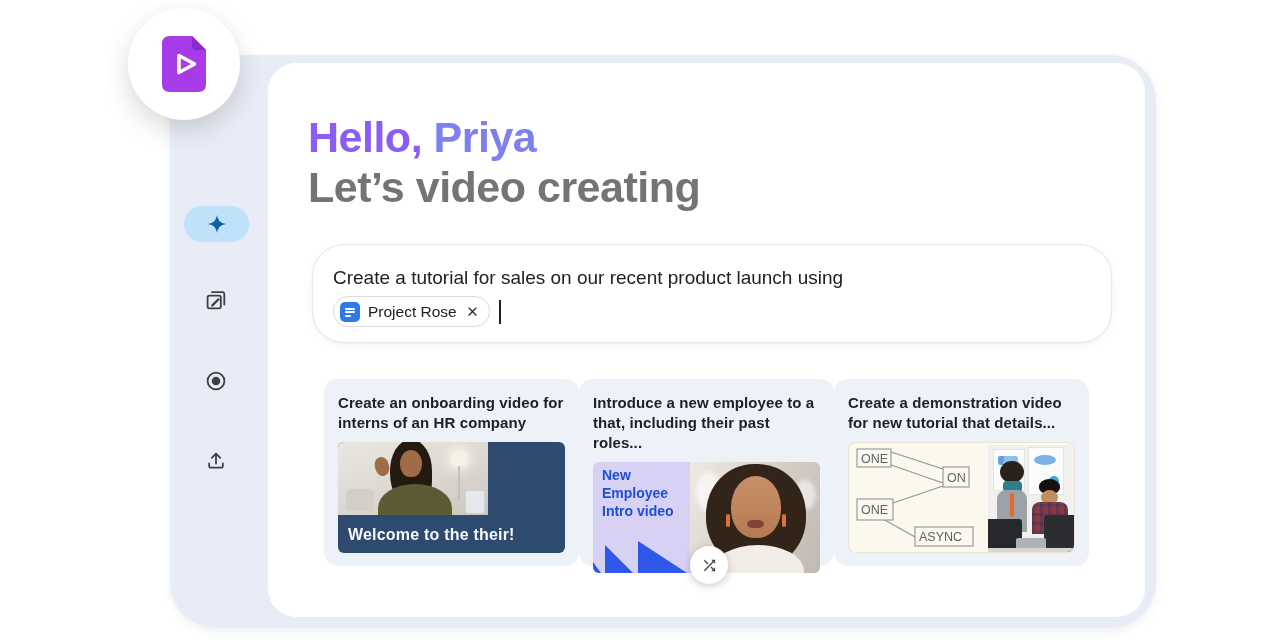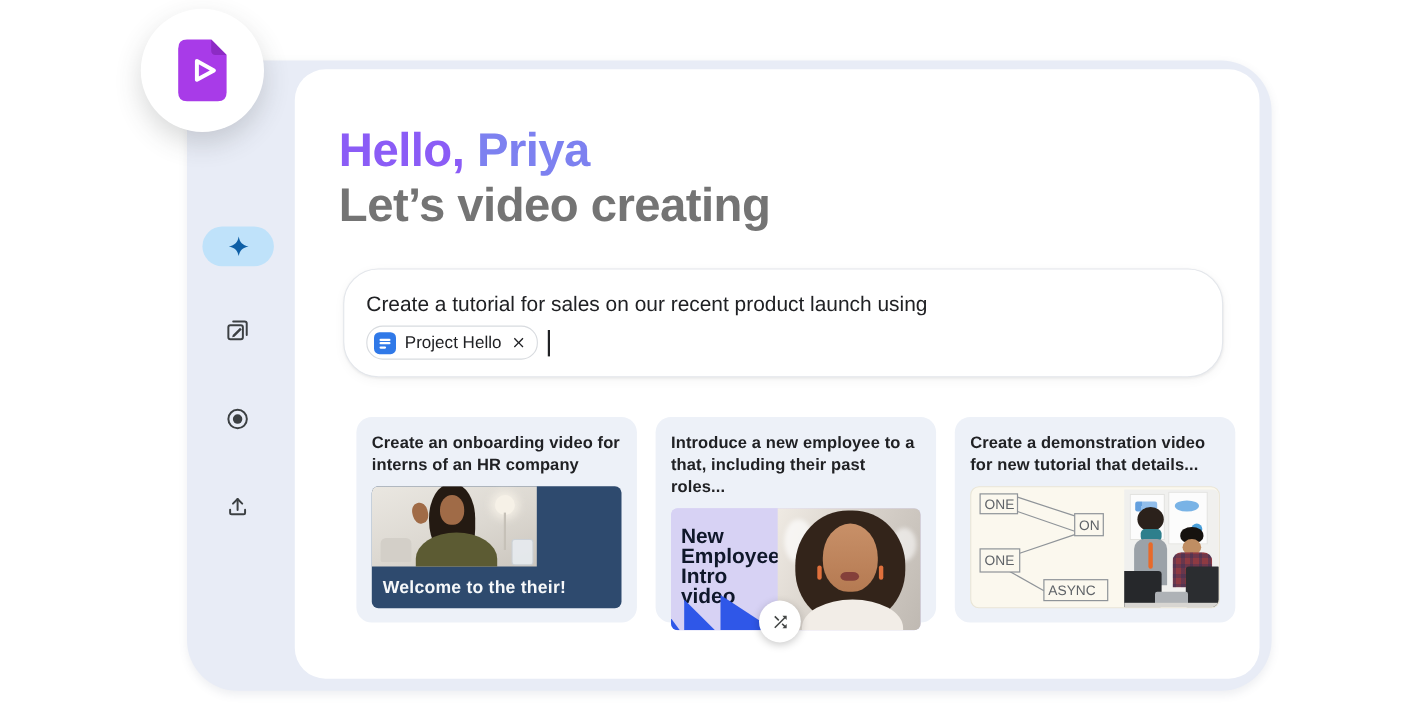--- a/index.html
+++ b/index.html
@@ -41,21 +41,21 @@
   .doc-ic i:nth-child(2){top:9.5px;width:10px;}
   .doc-ic i:nth-child(3){top:13px;width:6px;}
   .chip-label{font-size:15.5px;color:#202124;}
   .chip-x{display:flex;align-items:center;justify-content:center;border:none;background:transparent;padding:0;cursor:pointer;}
   .caret{width:2px;height:24px;background:#202124;margin-left:9px;}
   .create-btn{position:absolute;left:643px;top:26px;width:130px;height:48px;border-radius:24px;border:none;
     background:#1A62D2;color:#fff;font-size:17px;font-weight:700;letter-spacing:.2px;cursor:pointer;
     font-family:"Liberation Sans","DejaVu Sans",sans-serif;}
 
   
-  .cards{left:308px;top:379px;display:flex;gap:17px;z-index:4;padding-left:16px;}
+  .cards{left:308px;top:379px;display:flex;z-index:4;padding-left:16px;}
   .card{width:227px;height:159px;background:#EDF1F8;border-radius:14px;padding:14px;cursor:pointer;}
   .card-title{font-size:15px;line-height:20px;font-weight:700;color:#202124;letter-spacing:.1px;}
   .thumb{position:relative;margin-top:9px;width:227px;height:111px;border-radius:6px;overflow:hidden;}
 
   
   .t1{background:#2E4A6E;}
   .t1 .photo1{position:absolute;left:0;top:0;width:150px;height:73px;overflow:hidden;
     background:linear-gradient(160deg,#EAE7E1 0%,#DCD8D1 55%,#CBC6BE 100%);}
   .p1-lamp{position:absolute;right:20px;top:8px;width:18px;height:18px;border-radius:50%;background:#F6F1E7;box-shadow:0 0 8px 4px rgba(246,241,231,.8);}
   .p1-pole{position:absolute;right:28px;top:24px;width:2px;height:34px;background:#C6C1B8;}
@@ -63,21 +63,21 @@
   .p1-hair{position:absolute;left:52px;top:-2px;width:42px;height:68px;background:#241A12;border-radius:46% 46% 40% 52%;}
   .p1-face{position:absolute;left:62px;top:8px;width:22px;height:27px;background:#A06B47;border-radius:50% 50% 45% 45%;}
   .p1-hand{position:absolute;left:37px;top:15px;width:14px;height:19px;background:#A06B47;border-radius:45%;transform:rotate(-14deg);}
   .p1-shirt{position:absolute;left:40px;top:42px;width:74px;height:32px;background:#5C5B33;border-radius:60% 60% 0 0/90% 90% 0 0;}
   .p1-glass{position:absolute;right:3px;bottom:1px;width:18px;height:22px;background:#E7EBEF;border-radius:3px;opacity:.92;border:1px solid #CBD2D8;}
   .t1 .caption{position:absolute;left:10px;bottom:9px;font-size:16px;font-weight:700;color:#F6F8FA;letter-spacing:.2px;}
 
   
   .t2{background:#D7D2F4;}
   .t2 .panel{position:absolute;left:0;top:0;width:97px;height:111px;background:#D7D2F4;}
-  .t2 .overlay-text{position:absolute;left:9px;top:18px;width:82px;font-size:19px;line-height:18px;font-weight:700;color:#0f172a;}
+  .t2 .overlay-text{position:absolute;left:9px;top:4px;width:82px;font-size:14px;line-height:18px;font-weight:700;color:#1d4ed8;}
   .t2 svg.tris{position:absolute;left:0;bottom:0;}
   .t2 .photo2{position:absolute;left:97px;top:0;width:130px;height:111px;overflow:hidden;
     background:linear-gradient(115deg,#EFEAE3 0%,#D8D2CB 45%,#BFB9B2 100%);}
   .p2-spot1{position:absolute;left:6px;top:10px;width:26px;height:40px;border-radius:50%;background:rgba(255,255,255,.65);filter:blur(2px);}
   .p2-spot2{position:absolute;right:4px;top:18px;width:22px;height:30px;border-radius:50%;background:rgba(255,255,255,.55);filter:blur(2px);}
   .p2-hair{position:absolute;left:16px;top:2px;width:100px;height:104px;background:#33241A;border-radius:48%;}
   .p2-face{position:absolute;left:41px;top:14px;width:50px;height:62px;background:linear-gradient(180deg,#C89068,#B57A52);border-radius:50% 50% 46% 46%;}
   .p2-mouth{position:absolute;left:57px;top:58px;width:17px;height:8px;background:#84403A;border-radius:40%/60%;}
   .p2-ear1{position:absolute;left:36px;top:52px;width:4px;height:13px;background:#E0703C;border-radius:2px;}
   .p2-ear2{position:absolute;left:92px;top:52px;width:4px;height:13px;background:#E0703C;border-radius:2px;}
@@ -168,21 +168,21 @@
 
 <div class="abs prompt">
   <div class="prompt-text">Create a tutorial for sales on our recent product launch using</div>
   <div class="chip-row">
     <span class="chip">
       <span class="doc-ic">
           <i></i>
           <i></i>
           <i></i>
         </span>
-      <span class="chip-label">Project Hello</span>
+      <span class="chip-label">Project Rose</span>
       <button class="chip-x">
         <span>
           <svg width="15" height="15" viewBox="0 0 24 24">
             <path d="M19 6.41 17.59 5 12 10.59 6.41 5 5 6.41 10.59 12 5 17.59 6.41 19 12 13.41 17.59 19 19 17.59 13.41 12z" fill="#202124"></path>
           </svg>
         </span>
       </button>
     </span>
     <span class="caret"></span>
   </div>

